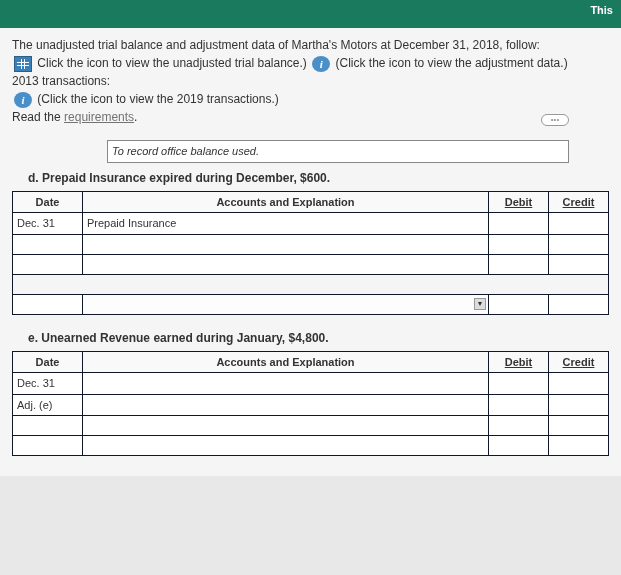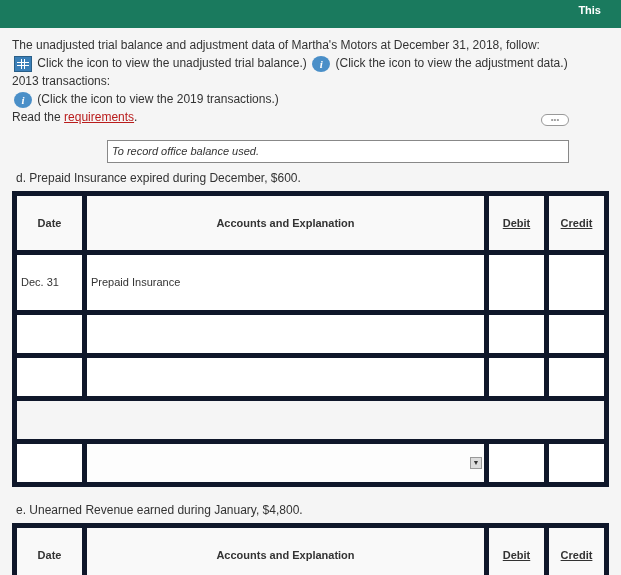--- a/index.html
+++ b/index.html
@@ -12,21 +12,21 @@
       position: relative;
     }
     .header-bar {
       background: #1a7a5e;
       height: 28px;
       width: 100%;
       position: relative;
     }
     .header-bar .right-label {
       position: absolute;
-      right: 20px;
+      right: 8px;
       top: 4px;
       color: #fff;
       font-size: 11px;
       font-weight: bold;
     }
     .content {
       background: #f5f5f5;
       padding: 8px 12px 20px 12px;
       font-size: 12px;
       color: #333;
@@ -60,21 +60,21 @@
       border-radius: 50%;
       color: #fff;
       text-align: center;
       font-weight: bold;
       font-size: 11px;
       line-height: 16px;
       font-style: italic;
       font-family: Georgia, serif;
     }
     .link-txt {
-      color: #b91c1c;
+      color: #737373;
       text-decoration: underline;
     }
     .journal-section { margin-top: 14px; }
     .prev-entry {
       background: #fff;
       border: 1px solid #888;
       margin-left: 95px;
       margin-right: 40px;
       padding: 2px 4px;
       font-style: italic;
@@ -91,31 +91,32 @@
       border: 1px solid #999;
       border-radius: 6px;
       background: #fff;
       font-size: 8px;
       text-align: center;
       line-height: 10px;
       color: #999;
     }
     .section-label {
       font-size: 12px;
-      margin: 6px 0 4px 4px;
+      margin: 6px 0 4px 16px;
+      font-weight: bold;
     }
     table.journal {
       border-collapse: collapse;
       width: 100%;
       background: #fff;
       font-size: 11px;
     }
     table.journal th, table.journal td {
-      border: 5px solid #0f172a;
-      padding: 19px 4px;
+      border: 1px solid #0f172a;
+      padding: 2px 4px;
       height: 20px;
       text-align: left;
       vertical-align: middle;
     }
     table.journal th {
       font-weight: bold;
       text-align: center;
       background: #f9f9f9;
     }
     .col-date { width: 70px; }

